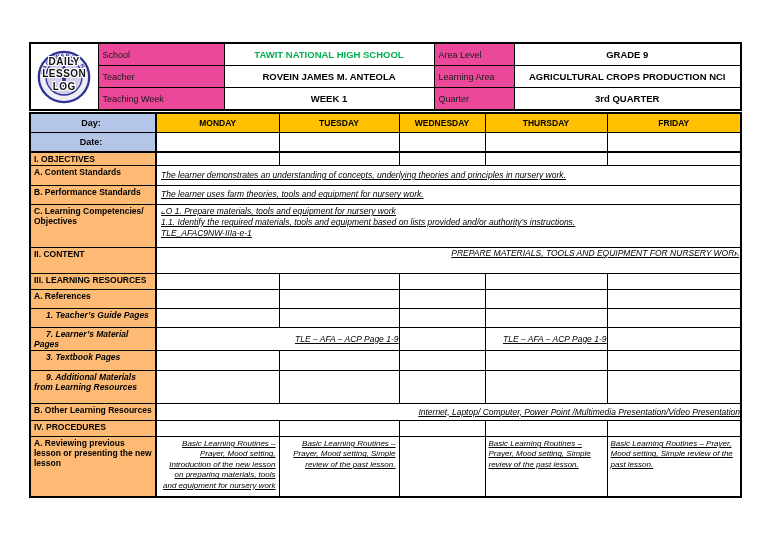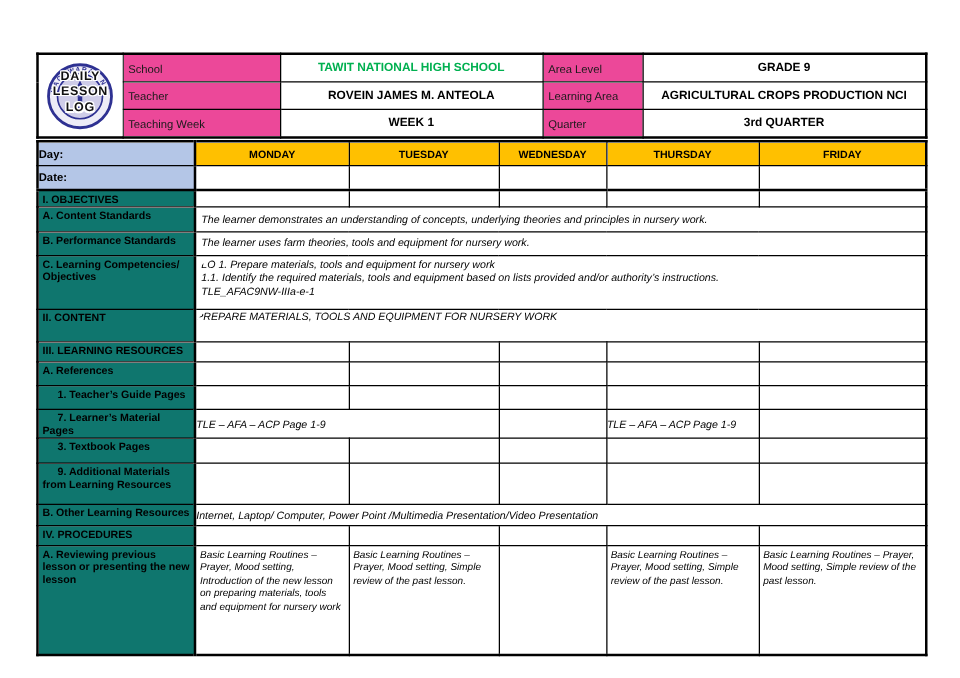--- a/index.html
+++ b/index.html
@@ -18,27 +18,27 @@
   .sealtext { position:absolute; left:0; top:7px; width:100%; text-align:center;
               font-weight:bold; font-size:10px; line-height:1.25; letter-spacing:0.5px; color:#111;
               text-shadow:-1px -1px 0 #fff, 1px -1px 0 #fff, -1px 1px 0 #fff, 1px 1px 0 #fff, 0 1px 0 #fff, 0 -1px 0 #fff, 1px 0 0 #fff, -1px 0 0 #fff; }
   .olabel { background:#ec4899; font-size:9px; padding:1px 4px; color:#1a1a1a; }
   .hval { font-weight:bold; font-size:9.5px; text-align:center; background:#fff; }
   .green { color:#00B050; }
 
   
   .main { position:absolute; left:29px; top:112px; width:711px; border:2px solid #000; }
   .main td:first-child { border-right-width:2px; }
-  .bluehead { background:#B4C6E7; font-weight:bold; font-size:9px; text-align:left; padding-right:4px; }
+  .bluehead { background:#B4C6E7; font-weight:bold; font-size:9px; text-align:center; padding-right:4px; }
   .day { background:#FFC000; font-weight:bold; font-size:8.5px; text-align:center; }
   .r-date td { border-bottom-width:2px; }
-  .glabel { background:#0f766e; font-weight:bold; font-size:8.5px; line-height:1.18; padding:1px 2px 1px 3px; vertical-align:top; }
-  .num { text-indent:12px; }
-  .it { font-style:italic; font-size:8.5px; line-height:1.3; }
-  .ctr { text-align:left;margin-top:36px; }
+  .glabel { background:#fdba74; font-weight:bold; font-size:8.5px; line-height:1.18; padding:1px 2px 1px 3px; vertical-align:top; }
+  .num { text-indent:12px;font-style:italic; }
+  .it { font-style:italic; font-size:8.5px; line-height:1.3;text-decoration:underline; }
+  .ctr { text-align:right;margin-top:36px; }
   .lft { text-align:left; padding:1px 4px; }
   .vtop { vertical-align:top;border-radius:19px; }
   .comp div { white-space:nowrap; }
   .rev { font-size:8px; line-height:1.3; vertical-align:top; padding:2px 3px; }
 </style>
 </head>
 <body>
 
 <div class="page">
 
@@ -213,21 +213,21 @@
 
     <tr style="height:16px">
       <td class="glabel">IV. PROCEDURES</td>
       <td></td>
       <td></td>
       <td></td>
       <td></td>
       <td></td>
     </tr>
 
-    <tr style="height:87px">
+    <tr style="height:60px">
       <td class="glabel">A. Reviewing previous lesson or presenting the new lesson</td>
       <td class="it rev ctr">Basic Learning Routines – Prayer, Mood setting, Introduction of the new lesson on preparing materials, tools and equipment for nursery work</td>
       <td class="it rev ctr">Basic Learning Routines – Prayer, Mood setting, Simple review of the past lesson.</td>
       <td></td>
       <td class="it rev">Basic Learning Routines – Prayer, Mood setting, Simple review of the past lesson.</td>
       <td class="it rev">Basic Learning Routines – Prayer, Mood setting, Simple review of the past lesson.</td>
     </tr>
   </tbody>
     </table>
 

